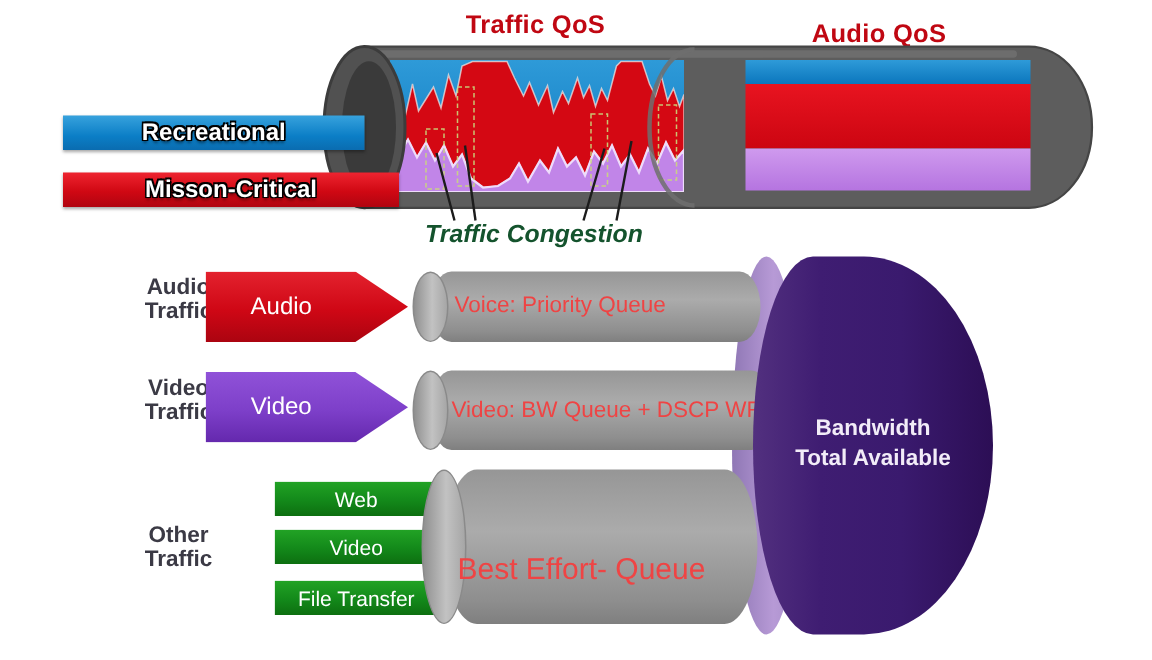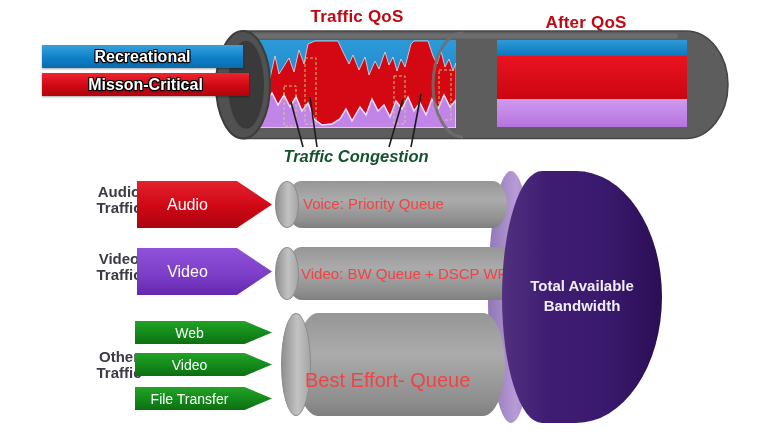--- a/index.html
+++ b/index.html
@@ -13,20 +13,21 @@
     font-size:17px;font-weight:bold;color:#c00712;text-align:center;
     letter-spacing:.2px;
   }
   
   .lane{
     height:23px;display:flex;align-items:center;justify-content:center;
     font-size:16px;font-weight:bold;color:#fff;z-index:3;
     text-shadow:-1px -1px 0 #000,1px -1px 0 #000,-1px 1px 0 #000,1px 1px 0 #000,0 2px 2px rgba(0,0,0,.45);
     box-shadow:0 1px 2px rgba(0,0,0,.35);
     white-space:nowrap;
+    margin-top:32px;
   }
   .lane-blue{background:linear-gradient(180deg,#37a2dd,#0b7ec6 60%,#0a6cb0);}
   .lane-red{background:linear-gradient(180deg,#ee2430,#d00813 55%,#b00410);}
   .lane-purple{background:linear-gradient(180deg,#d9a5f2,#bd7ee8 60%,#a863d6);}
   
   .congestion-label{
     font-size:16.5px;font-style:italic;font-weight:bold;color:#14532d;
     text-align:center;z-index:3;white-space:nowrap;
   }
   
@@ -36,21 +37,21 @@
   }
   
   .arrow{
     display:flex;align-items:center;justify-content:center;
     color:#fff;z-index:2;
   }
   .arrow-big{clip-path:polygon(0 0,74% 0,100% 50%,74% 100%,0 100%);font-size:16px;padding-right:34px;box-sizing:border-box;}
   .arrow-small{clip-path:polygon(0 0,80% 0,100% 50%,80% 100%,0 100%);font-size:14px;padding-right:28px;box-sizing:border-box;}
   .arrow-red{background:linear-gradient(180deg,#e3222e,#cf0715 55%,#ab0410);}
   .arrow-purple{background:linear-gradient(180deg,#9052d8,#7d3fc9 55%,#6428ad);}
-  .arrow-green{background:linear-gradient(180deg,#22a325,#13891a 55%,#0d6f10);}
+  .arrow-green{background:linear-gradient(180deg,#22a325,#13891a 55%,#0d6f10);margin-left:48px;}
   
   .cyl-body{
     background:linear-gradient(180deg,#969696,#ababab 40%,#8e8e8e 85%,#7f7f7f);
     border-radius:14px/50%;
     display:flex;align-items:center;color:#f4f4f4;z-index:4;
     box-sizing:border-box;
   }
   .cyl-cap{
     background:linear-gradient(90deg,#8f8f8f,#c2c2c2 55%,#a6a6a6);
     border-radius:50%;z-index:5;border:1px solid #8a8a8a;box-sizing:border-box;
@@ -124,26 +125,26 @@
 
     <g stroke="#1c1c1c" stroke-width="1.6">
       <line x1="303" y1="147" x2="291" y2="102"></line>
       <line x1="317" y1="147" x2="310" y2="97"></line>
       <line x1="389" y1="147" x2="403" y2="99"></line>
       <line x1="411" y1="147" x2="421" y2="94"></line>
     </g>
   </svg>
 
   <div class="abs qos-title" style="left:297;left:297px;top:7px;width:120px;">Traffic QoS</div>
-  <div class="abs qos-title" style="left:527px;top:13px;width:118px;">After QoS</div>
+  <div class="abs qos-title" style="left:527px;top:13px;width:118px;">Audio QoS</div>
 
   <div class="abs lane lane-blue" style="left:42px;top:45px;width:201px;">
     <span>Recreational</span>
   </div>
-  <div class="abs lane lane-red" style="left:42px;top:73px;width:207px;">
+  <div class="abs lane lane-red" style="left:42px;top:83px;width:224px;">
     <span>Misson-Critical</span>
   </div>
 
   <div class="abs congestion-label" style="left:278px;top:147px;width:156px;">Traffic Congestion</div>
 
   <div class="abs group-label" style="left:88px;top:184px;width:62px;">
     <div>Audio</div>
     <div>Traffic</div>
   </div>
   <div class="abs group-label" style="left:88px;top:251px;width:62px;">
@@ -180,17 +181,17 @@
   <div class="abs cyl-body" style="left:287px;top:247px;width:228px;height:53px;"></div>
   <div class="abs cyl-cap" style="left:275px;top:247px;width:24px;height:53px;"></div>
   <div class="abs cyl-text" style="left:301px;top:265px;font-size:15px;">Video: BW Queue + DSCP WRED</div>
 
   <div class="abs cyl-body" style="left:296px;top:313px;width:209px;height:103px;border-radius:22px/50%;"></div>
   <div class="abs cyl-cap" style="left:281px;top:313px;width:30px;height:103px;"></div>
   <div class="abs cyl-text" style="left:305px;top:369px;font-size:20px;">Best Effort- Queue</div>
 
   <div class="abs barrel-body" style="left:502px;top:171px;width:160px;height:252px;"></div>
   <div class="abs barrel-text" style="left:502px;top:276px;width:160px;">
+    <div>Bandwidth</div>
     <div>Total Available</div>
-    <div>Bandwidth</div>
   </div>
 
 </div>
 
 </body></html>

